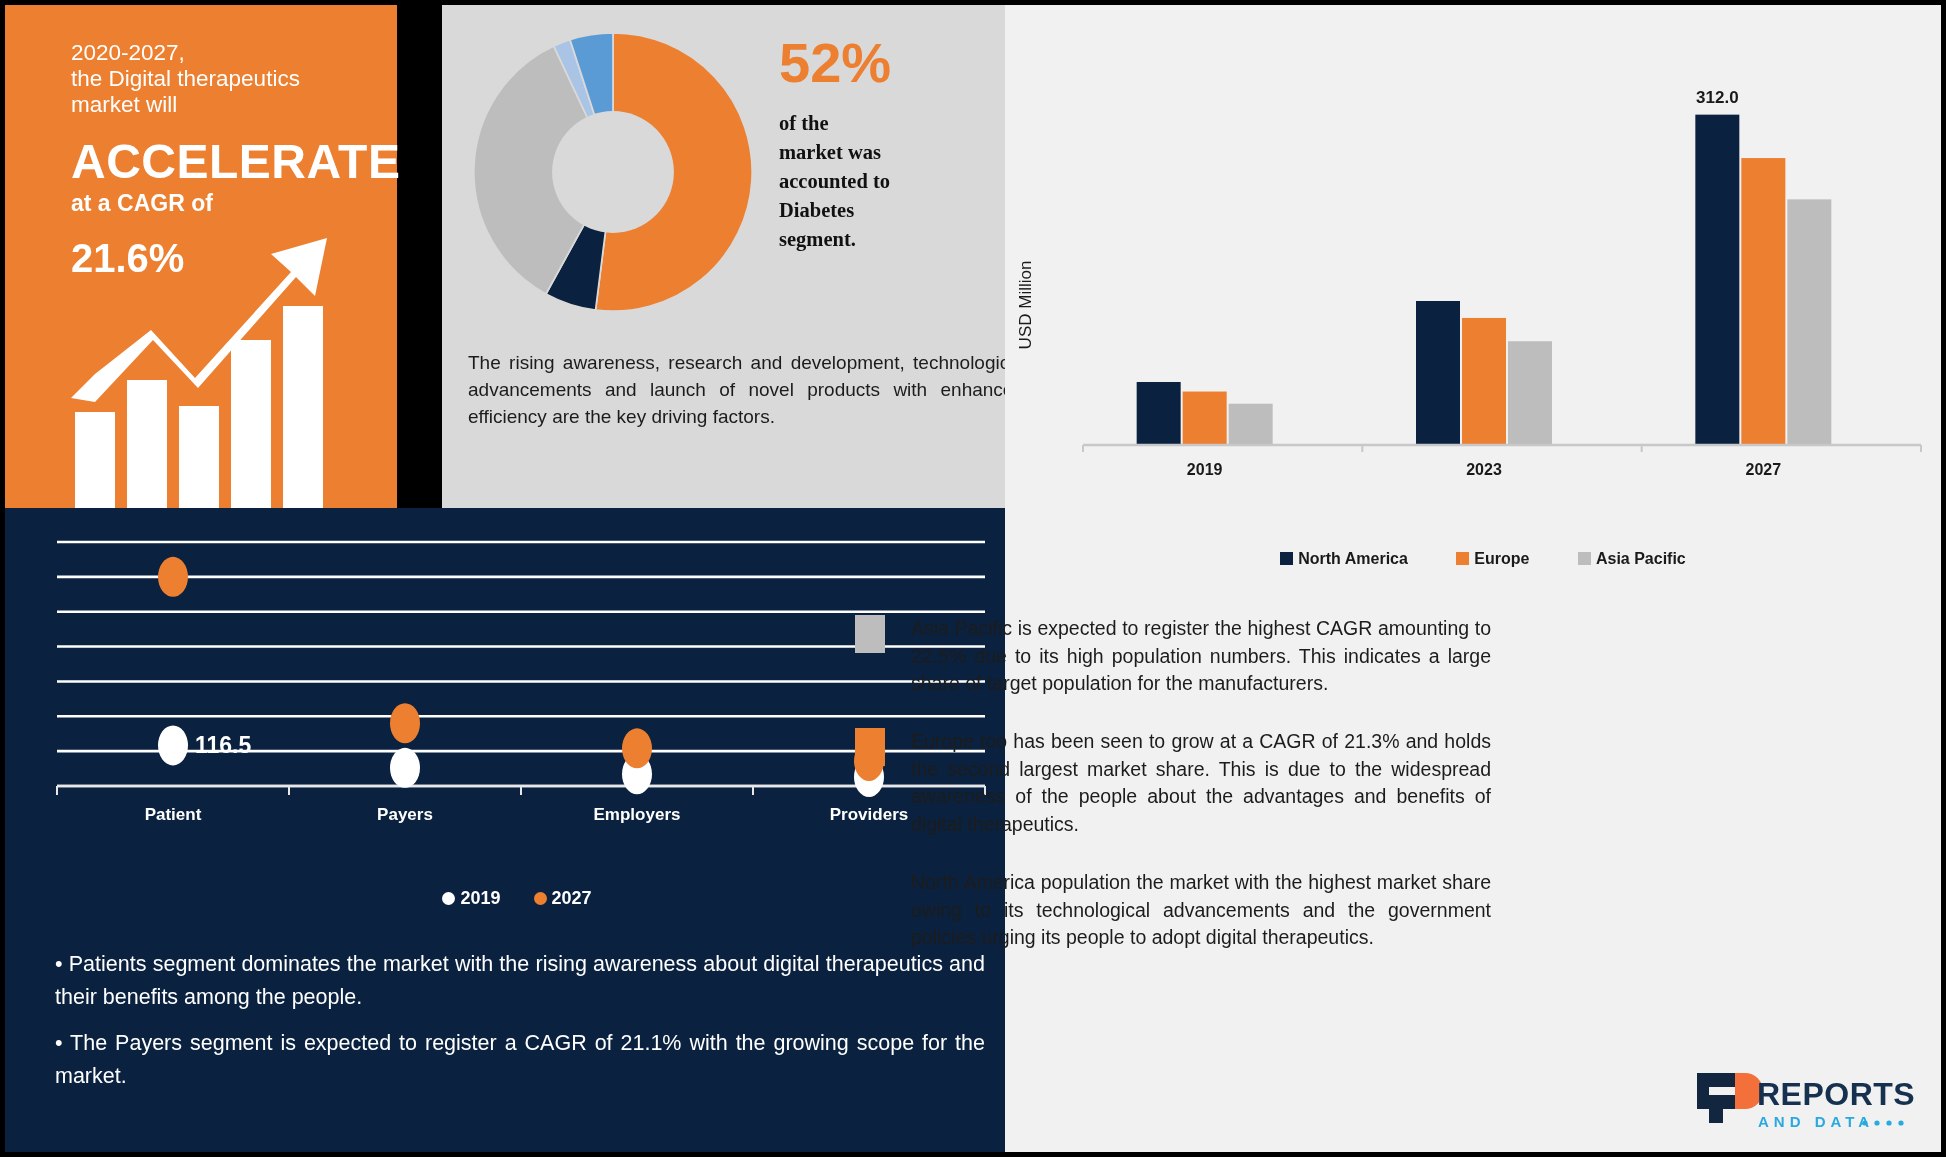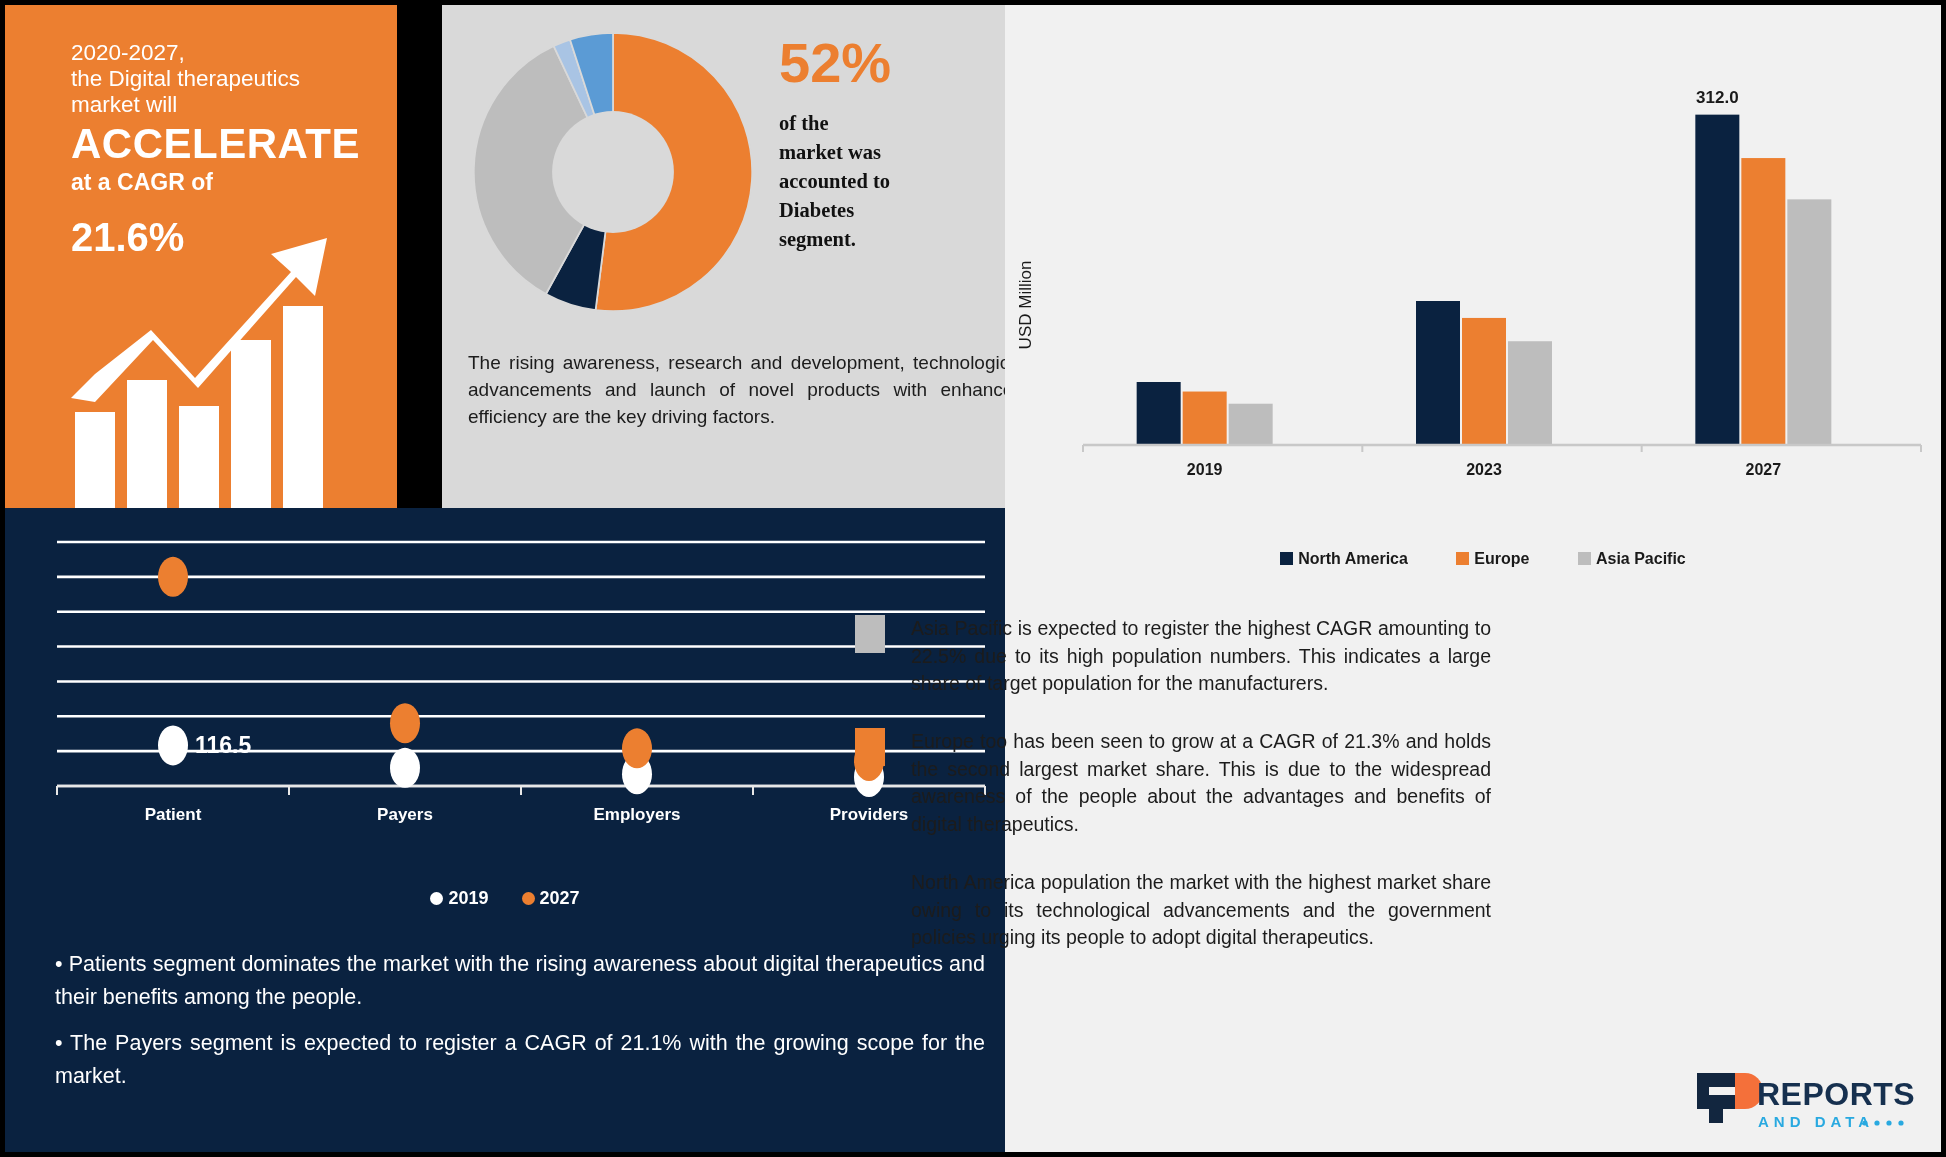--- a/index.html
+++ b/index.html
@@ -11,21 +11,21 @@
 
   
   #panel-orange{
     position:absolute;left:5px;top:5px;width:392px;height:503px;
     background:#ec7f30;
   }
   #accel-text{position:absolute;left:66px;top:35px;width:310px;color:#fff;line-height:1.16;}
   #accel-text .ln1{font-size:22.5px;}
   #accel-text .ln2{font-size:22.5px;}
   #accel-text .ln3{font-size:22.5px;}
-  #accel-text .big{font-size:42px;font-weight:bold;letter-spacing:.5px;margin-top:2px;}
+  #accel-text .big{font-size:48px;font-weight:bold;letter-spacing:.5px;margin-top:16px;}
   #accel-text .ln5{font-size:23px;font-weight:bold;}
   #accel-text .cagr{font-size:40px;font-weight:bold;margin-top:18px;}
 
   
   #growth-icon{position:absolute;left:60px;top:215px;width:280px;height:290px;}
 
   
   #panel-gray{
     position:absolute;left:397px;top:5px;width:608px;height:503px;
     background:#d9d9d9;
@@ -41,21 +41,21 @@
   }
 
   
   #panel-navy{
     position:absolute;left:5px;top:508px;width:1000px;height:644px;
     background:#0a2240;
   }
   #dotchart{position:absolute;left:0;top:10px;width:1000px;height:320px;}
   #dot-legend{
     position:absolute;left:0;top:380px;width:1000px;text-align:center;
-    color:#fff;font-size:18px;font-weight:bold;
+    color:#fff;font-size:18px;font-weight:bold;padding-left:12px;
   }
   #dot-legend span.key{display:inline-block;width:13px;height:13px;border-radius:50%;
     vertical-align:-1px;margin-right:5px;}
   #dot-legend .item{display:inline-block;margin:0 14px;}
   #navy-bullets{
     position:absolute;left:50px;top:440px;width:930px;color:#fff;
     font-size:21.5px;line-height:1.52;text-align:justify;
   }
   #navy-bullets p{margin:0 0 14px 0;}
 

